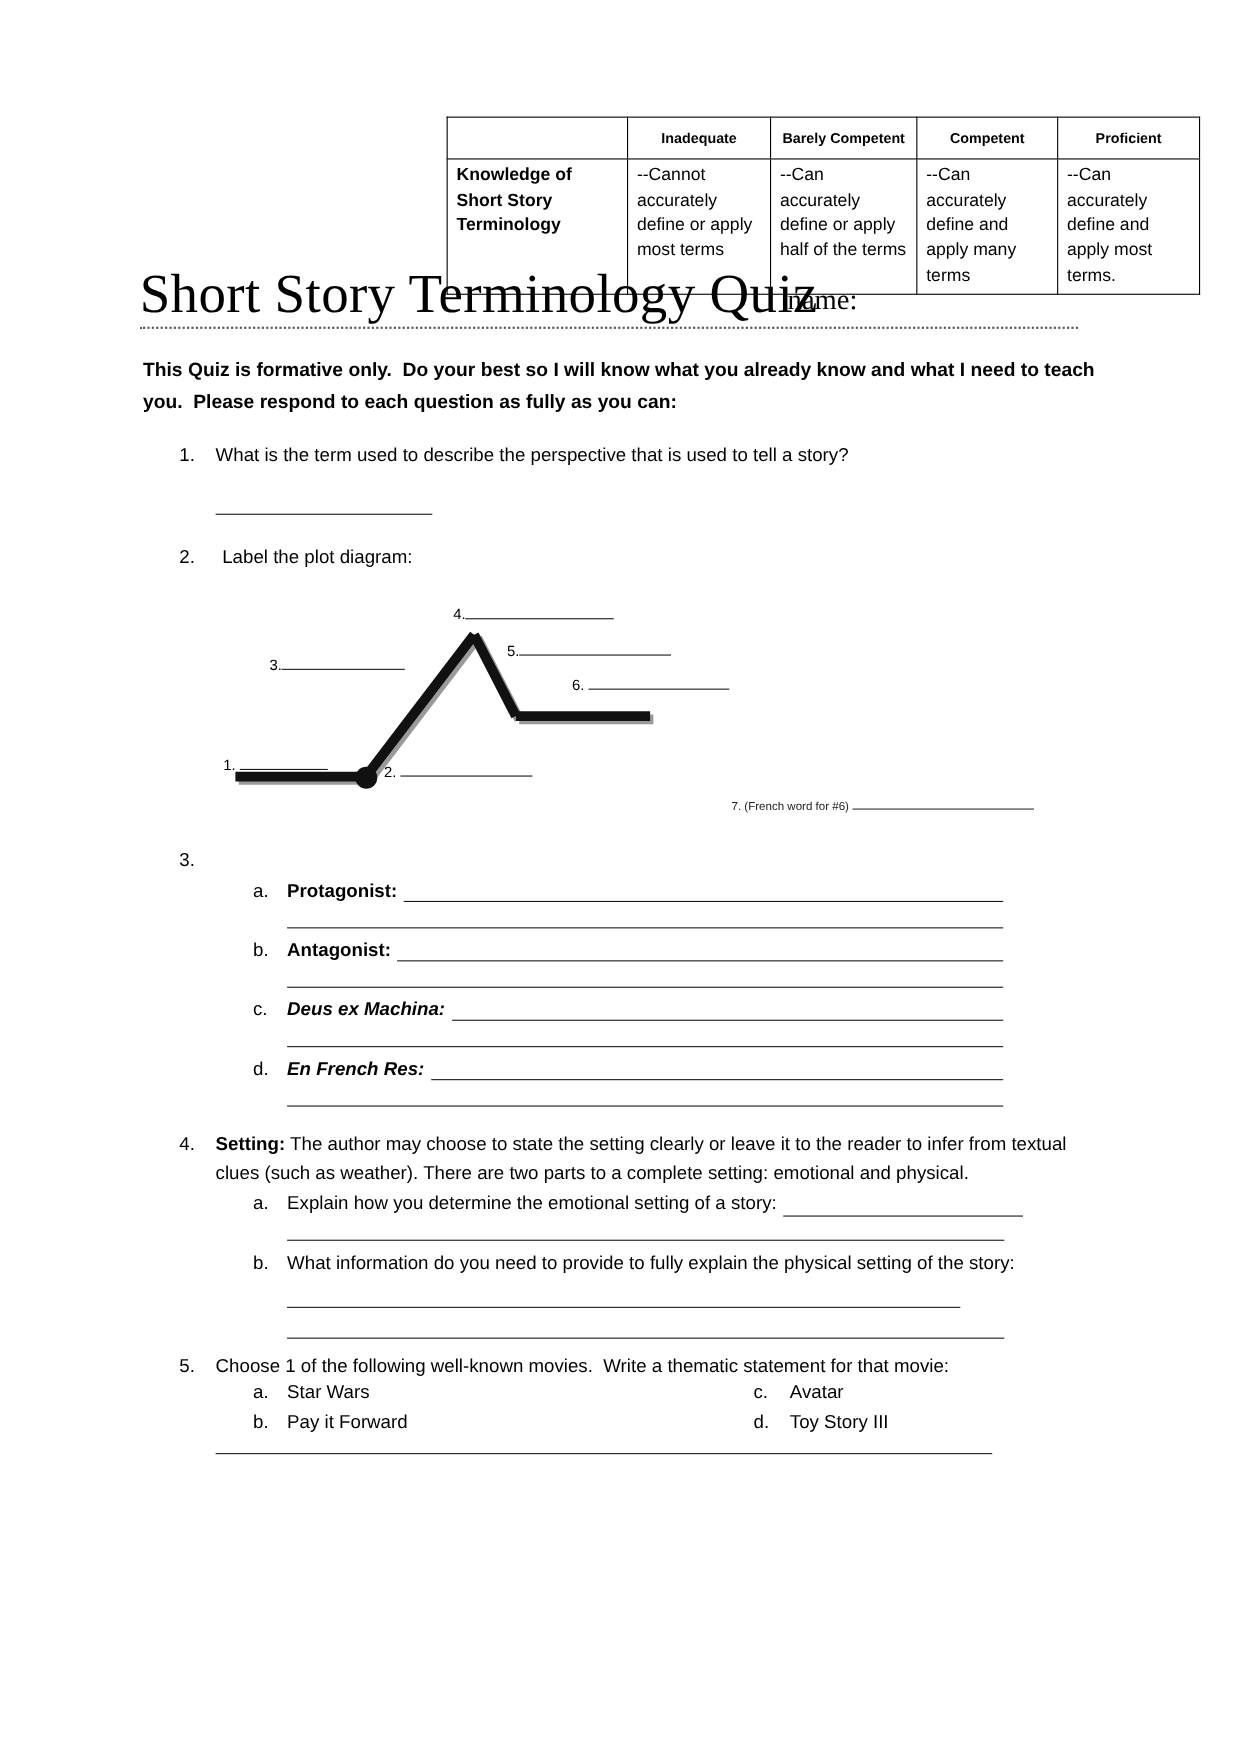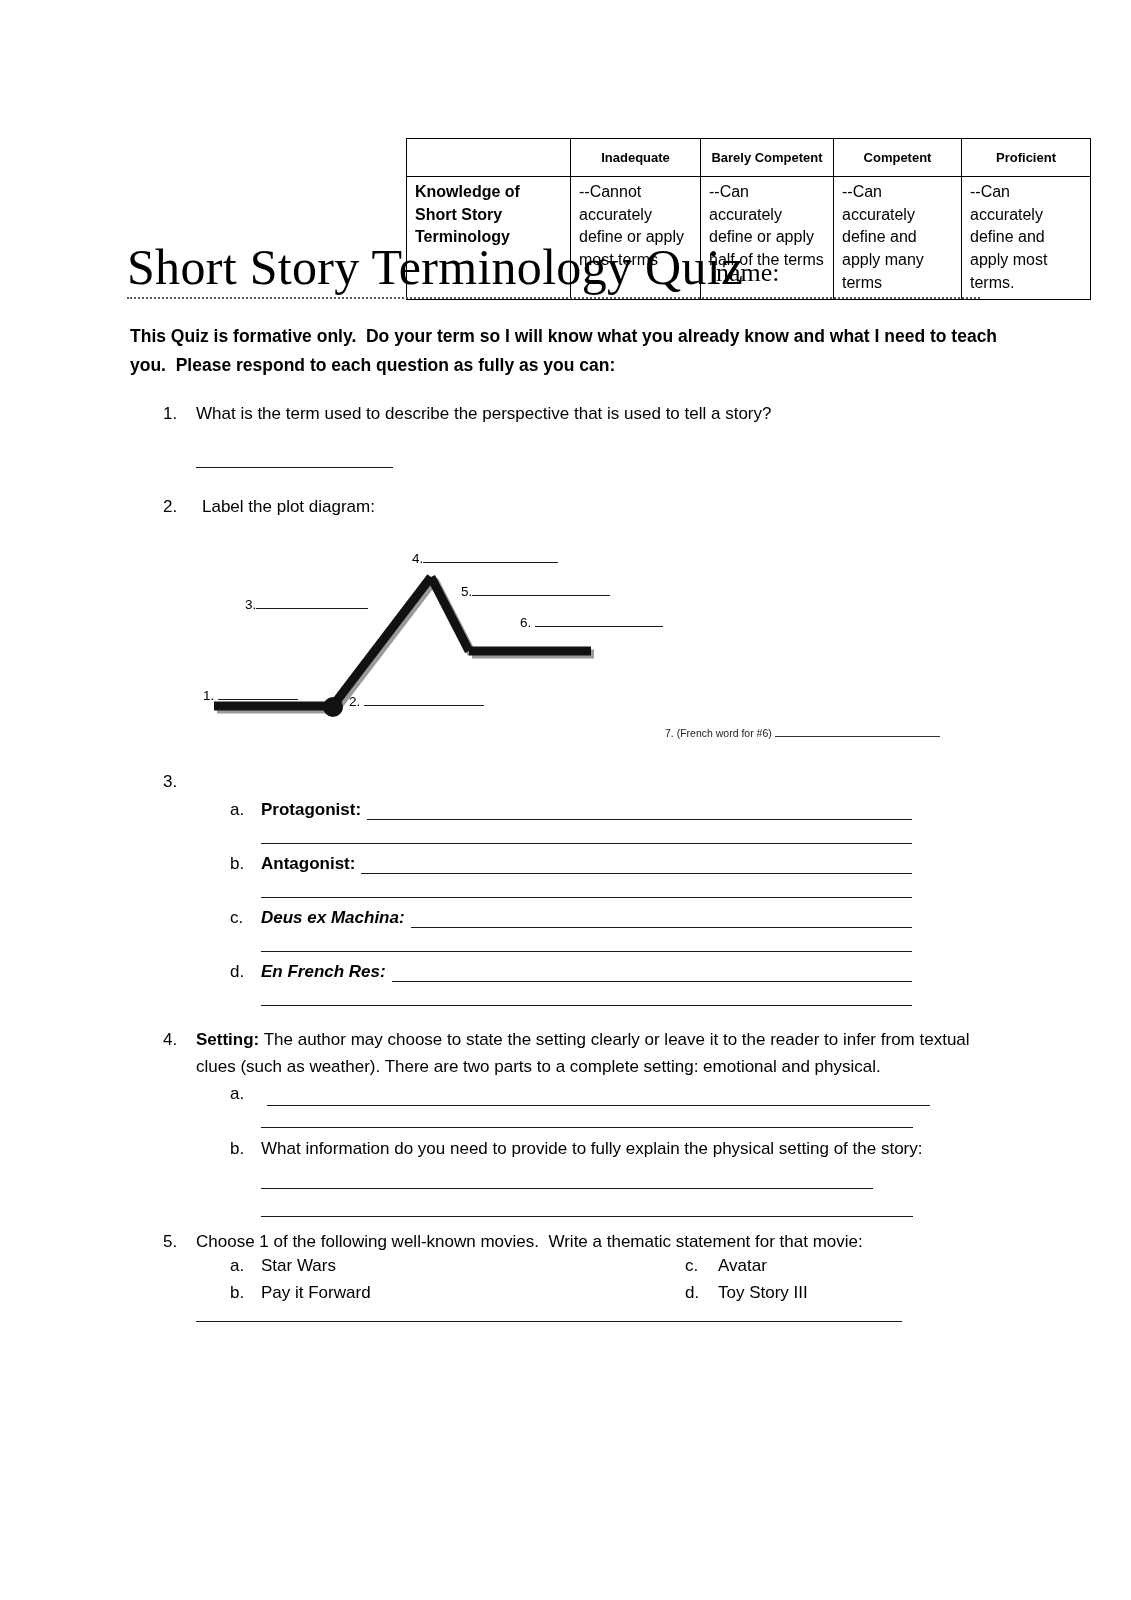--- a/index.html
+++ b/index.html
@@ -11,21 +11,21 @@
     background: #ffffff;
     color: #000;
     font-family: "Liberation Sans", sans-serif;
     overflow: hidden;
     margin: 0 auto;
   }
 
   
   table.rubric {
     position: absolute; left: 406px; top: 106px; width: 684px;
-    border-collapse: collapse; table-layout: fixed; margin-top: 32px;
+    border-collapse: collapse; table-layout: fixed;
   }
   .rubric th, .rubric td { border: 1.6px solid #000; padding: 4px 8px; vertical-align: top; }
   .rubric th { font-size: 13px; font-weight: bold; text-align: center; vertical-align: middle; padding: 11px 4px; }
   .rubric td { font-size: 16px; line-height: 1.42; }
   .rubric td.rowhead { font-weight: bold; }
 
   
   .doc-title {
     position: absolute; left: 127px; top: 238px;
     font-family: "Liberation Serif", serif;
@@ -112,21 +112,21 @@
       <td>--Can accurately define and apply many terms</td>
       <td>--Can accurately define and apply most terms.</td>
     </tr>
   </tbody>
     </table>
 
   <div class="doc-title">Short Story Terminology Quiz</div>
   <div class="name-label">name:</div>
   <div class="title-rule"></div>
 
-  <div class="intro">This Quiz is formative only.  Do your term so I will know what you already know and what I need to teach you.  Please respond to each question as fully as you can:</div>
+  <div class="intro">This Quiz is formative only.  Do your best so I will know what you already know and what I need to teach you.  Please respond to each question as fully as you can:</div>
 
   <div class="q" style="left:163px; top:400px; width:830px;">
     <span class="qnum">1.</span>
     <span>What is the term used to describe the perspective that is used to tell a story?</span>
   </div>
   <div class="blankline" style="left:196px; top:447px; width:197px; height:21px;"></div>
 
   <div class="q" style="left:163px; top:493px; width:600px;">
     <span class="qnum">2.</span>
     <span style="padding-left:6px;">Label the plot diagram:</span>
@@ -213,20 +213,21 @@
   </div>
 
   <div class="q" style="left:163px; top:1026px; width:820px;">
     <span class="qnum">4.</span>
     <span><b class="b">Setting:</b><span> The author may choose to state the setting clearly or leave it to the reader to infer from textual clues (such as weather). There are two parts to a complete setting: emotional and physical.</span></span>
   </div>
   <div class="q4-items">
     <div>
       <div class="sub-line">
         <span class="letter">a.</span>
+        <span class="txt">Explain how you determine the emotional setting of a story:</span>
         <span class="fill-blank" style="height:18px;"></span>
       </div>
       <div class="line2" style="width:652px;"></div>
     </div>
     <div class="gap-sm"></div>
     <div>
       <div class="sub-line">
         <span class="letter">b.</span>
         <span class="txt">What information do you need to provide to fully explain the physical setting of the story:</span>
       </div>

